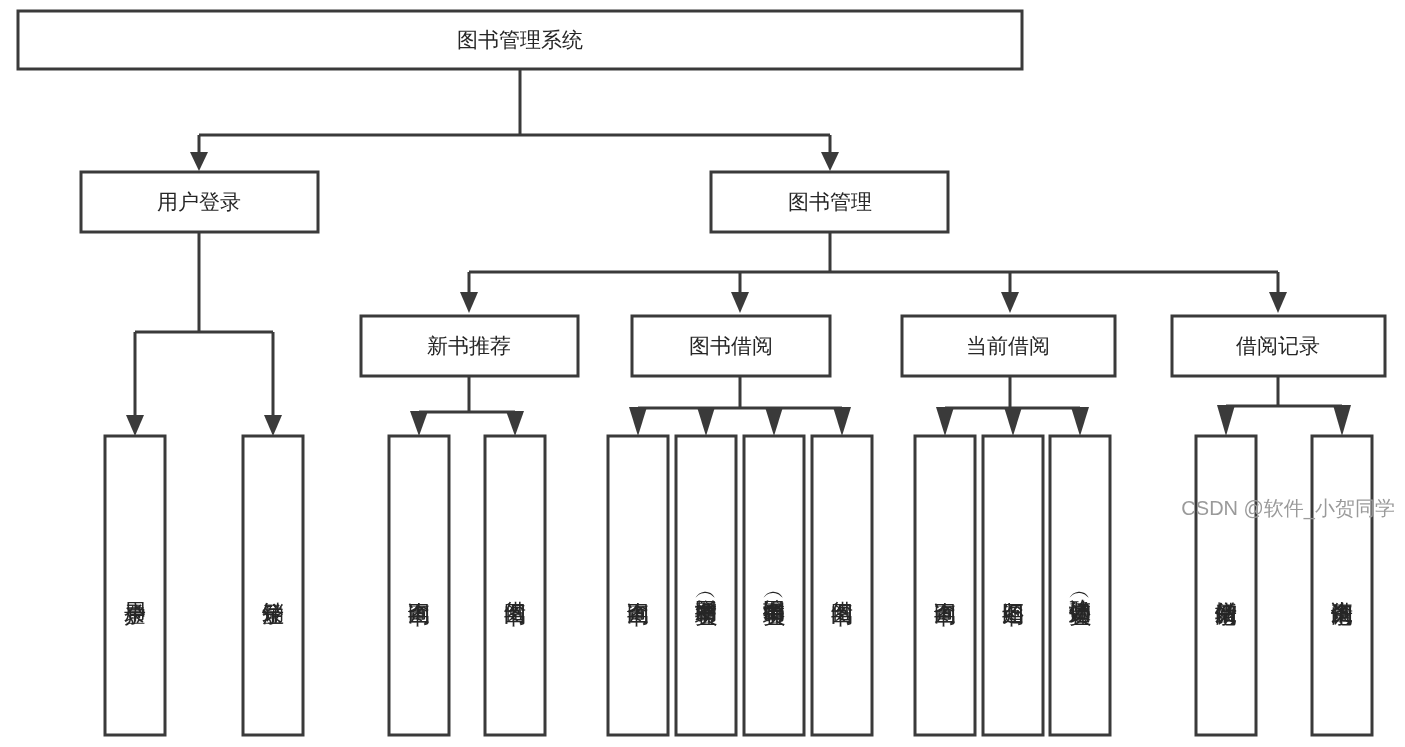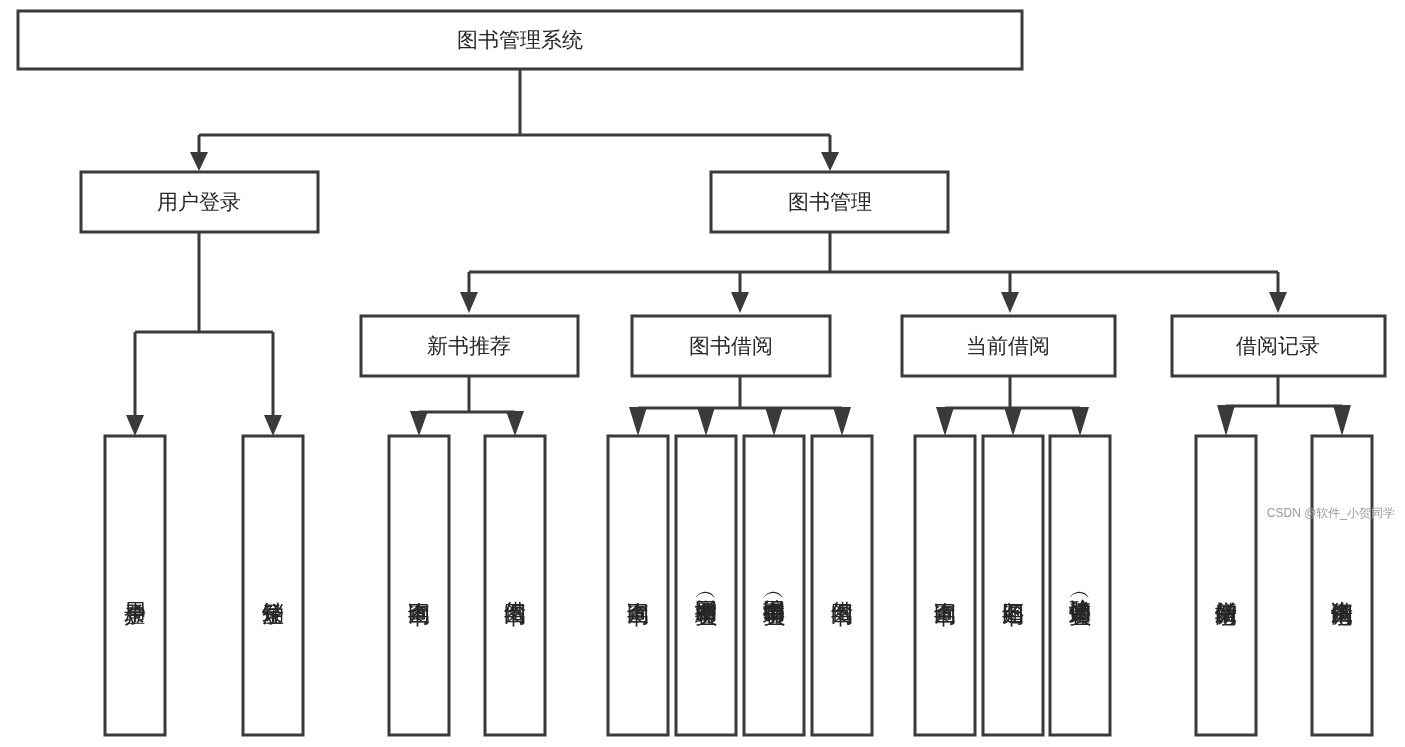--- a/index.html
+++ b/index.html
@@ -62,21 +62,21 @@
     align-items: center;
     justify-content: center;
     pointer-events: none;
     white-space: nowrap;
   }
   .watermark {
     position: absolute;
     right: 10px;
     bottom: 6px;
     font-family: "Liberation Sans", "DejaVu Sans", sans-serif;
-    font-size: 12px;
+    font-size: 20px;
     color: #9a9a9a;
     white-space: nowrap;
   }
 </style>
 </head>
 <body>
 
 <div id="diagram-root">
 
   <svg id="tree-svg" viewBox="0 0 1405 747">

